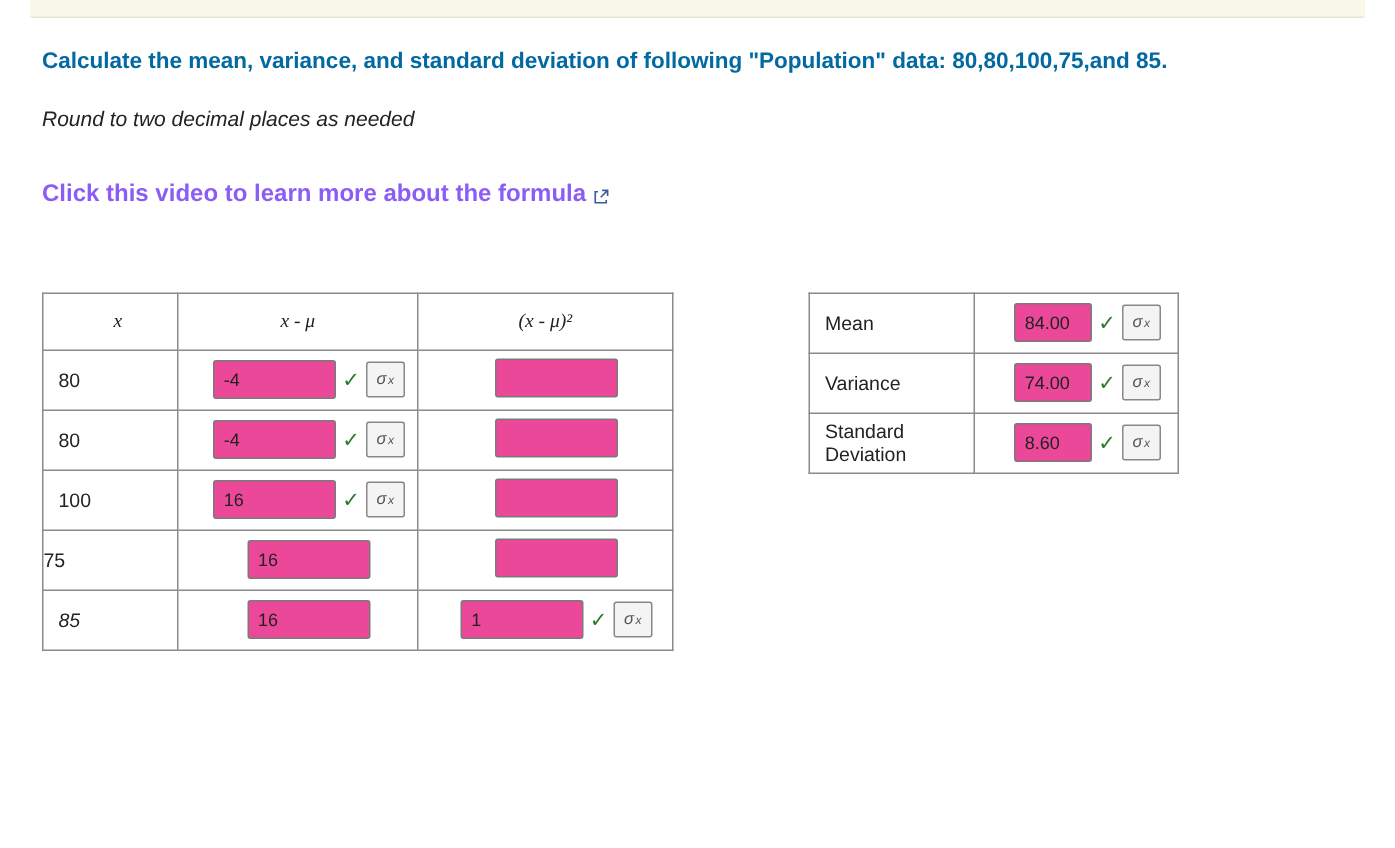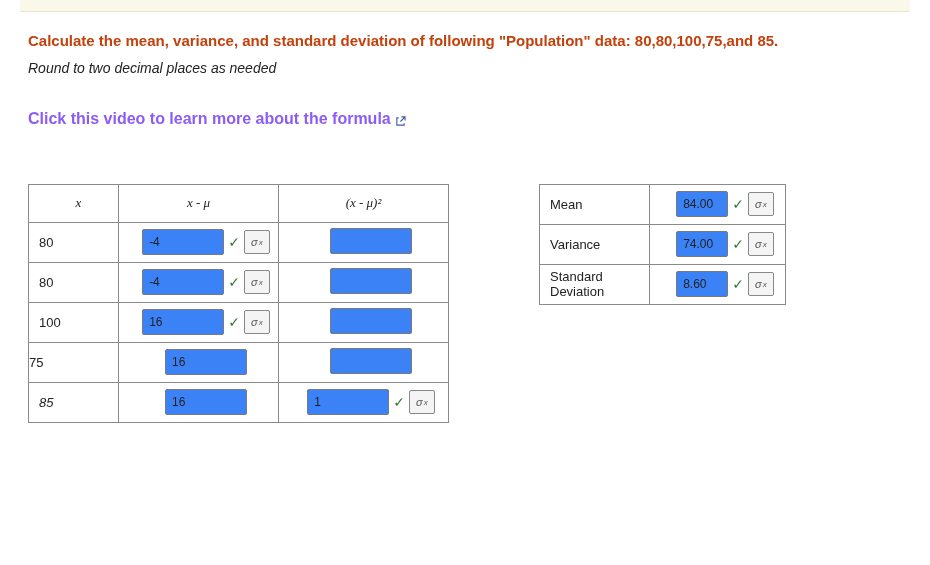--- a/index.html
+++ b/index.html
@@ -16,23 +16,23 @@
     height: 12px;
     background: #faf8e8;
     border-bottom: 1px solid #e8e4cc;
     margin: 0 20px 18px 20px;
     border-radius: 0 0 2px 2px;
   }
   .content { padding: 0 28px; }
   .question {
     font-size: 15px;
     font-weight: 600;
-    color: #c2410c;
+    color: #0369a1;
     line-height: 1.5;
-    margin-bottom: 7px;
+    margin-bottom: 18px;
   }
   .instruction {
     font-size: 14px;
     font-style: italic;
     color: #222;
     margin-bottom: 34px;
   }
   .video-link {
     font-size: 16px;
     font-weight: 600;
@@ -75,21 +75,21 @@
   .col-dev { width: 160px; }
   .col-sq { width: 170px; }
   .cell-input {
     display: inline-flex;
     align-items: center;
     justify-content: flex-start;
     gap: 4px;
   }
   .input-box {
     border: 1px solid #7a7a7a;
-    background: #3b82f6;
+    background: #ec4899;
     height: 26px;
     width: 82px;
     font-size: 12px;
     padding-left: 6px;
     display: inline-flex;
     align-items: center;
     border-radius: 2px;
     margin-left: 15px;
   }
   .input-box.narrow { width: 58px; }

